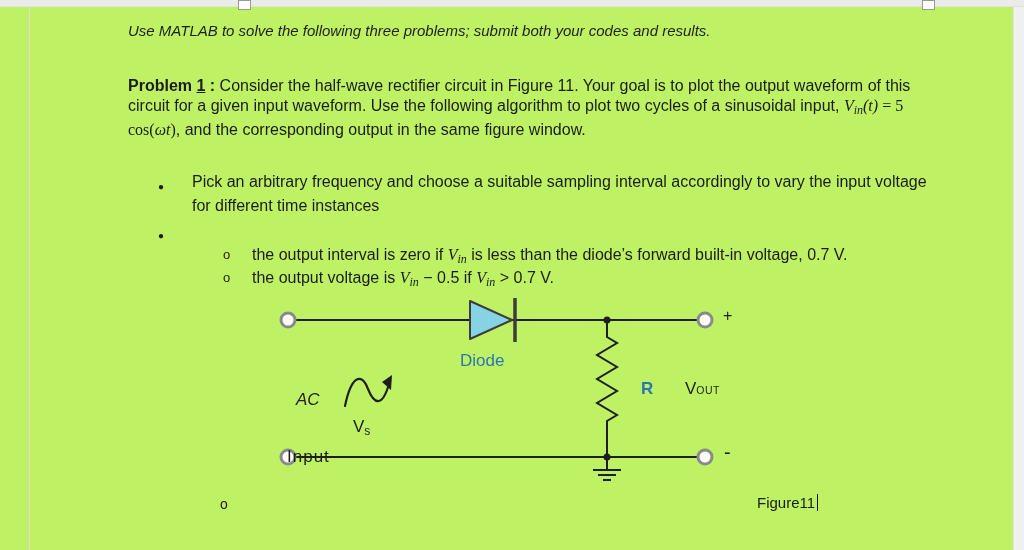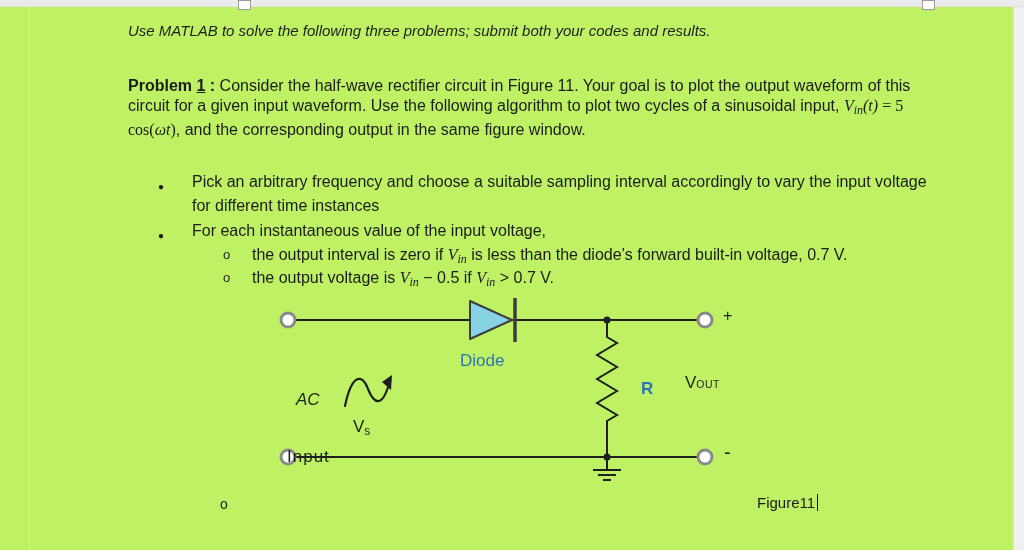--- a/index.html
+++ b/index.html
@@ -44,21 +44,21 @@
   .diode-bar { stroke:#3c3c3c; stroke-width:3.5; }
   .sine { stroke:var(--wire,#1f1f1f); stroke-width:2.2; fill:none; stroke-linecap:round; }
   .lbl { position:absolute; font-size:17px; color:#1f1f1f; white-space:nowrap; }
   .blue { color:var(--blue-label,#2E75B6); }
   .lbl-diode { left:195px; top:58px; }
   .lbl-ac1 { left:31px; top:97px;font-style:italic; }
   .lbl-ac2 { left:22px; top:120px; letter-spacing:1px;margin-top:34px; }
   .lbl-vs { left:88px; top:124px; }
   .lbl-vs .vsub { font-size:12px; vertical-align:-3px; }
   .lbl-r { left:376px; top:86px; font-weight:bold; }
-  .lbl-vout { left:420px; top:80px; }
+  .lbl-vout { left:420px; top:86px; }
   .lbl-vout .vout-sub { font-size:10.5px; letter-spacing:0.5px; }
   .lbl-plus { left:458px; top:14px; font-size:16px; }
   .lbl-minus { left:459px; top:148px; font-size:20px; }
 
   .fig-caption { position:absolute; left:757px; top:494px; font-size:15px; color:#1c1c1c; }
   .cursor { display:inline-block; width:1px; height:17px; background:#111; margin-left:2px; vertical-align:-3px; }
   .stray-o { position:absolute; left:220px; top:496px; font-size:14px; color:#1c1c1c; }
 </style>
 </head>
 <body>
@@ -81,21 +81,20 @@
     <span class="math">V</span><span class="subsc">in</span><span class="math">(t)</span><span class="math-up"> = 5 cos(</span><span class="math">ωt</span><span class="math-up">)</span><span>, and the corresponding output in the same figure window.</span>
   </p>
 
   <div class="bullet b1">
     <span class="marker">●</span>
     <span>Pick an arbitrary frequency and choose a suitable sampling interval accordingly to vary the input voltage for different time instances</span>
   </div>
 
   <div class="bullet b2">
     <span class="marker">●</span>
-    <span>For each instantaneous value of the input voltage,</span>
   </div>
 
   <div class="subbullet s1">
     <span class="marker">o</span>
     <span>
       <span>the output interval is zero if</span>
       <span class="math">V</span><span class="subsc">in</span>
       <span>is less than the diode’s forward built-in voltage, 0.7 V.</span>
     </span>
   </div>

